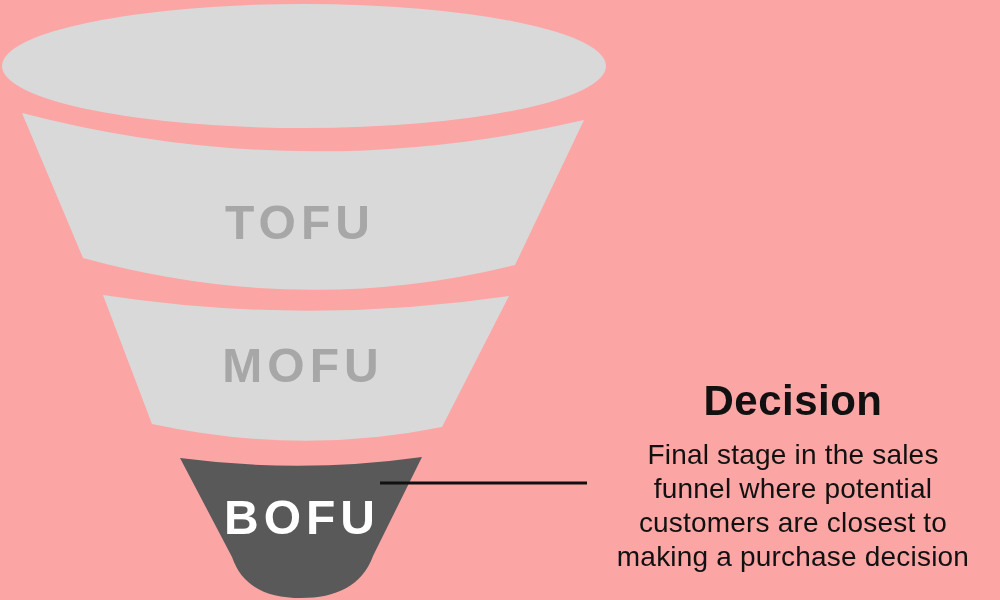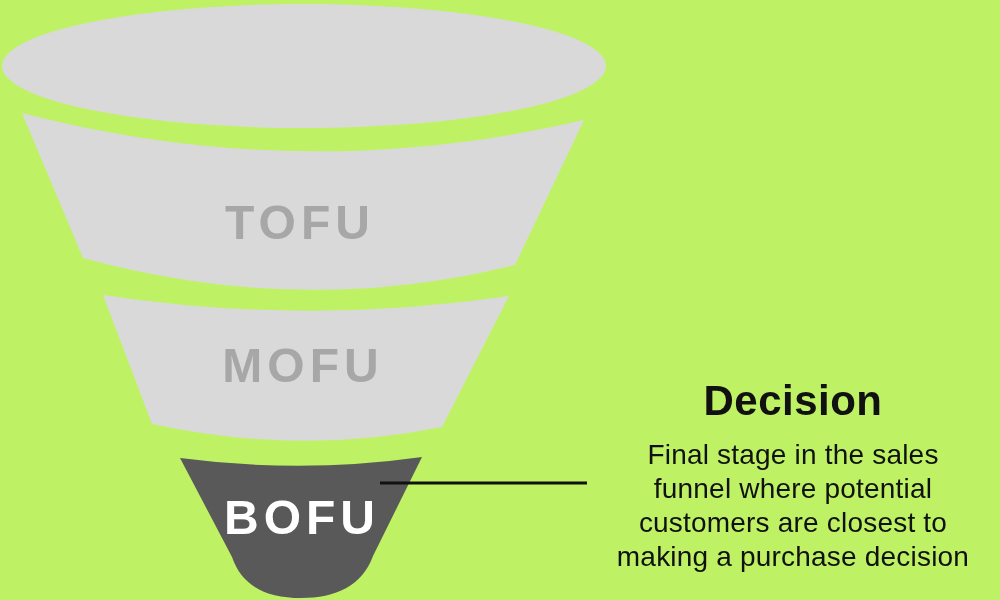--- a/index.html
+++ b/index.html
@@ -8,21 +8,21 @@
     background: #ffffff;
     width: 1000px;
     height: 600px;
     overflow: hidden;
     font-family: "Liberation Sans", sans-serif;
   }
   .canvas {
     position: relative;
     width: 1000px;
     height: 600px;
-    background: #bef264;
+    background: #fca5a5;
   }
   .funnel-svg {
     position: absolute;
     left: 0;
     top: 0;
   }
   .stage-label {
     font-family: "Liberation Sans", sans-serif;
     font-weight: bold;
     font-size: 48px;

